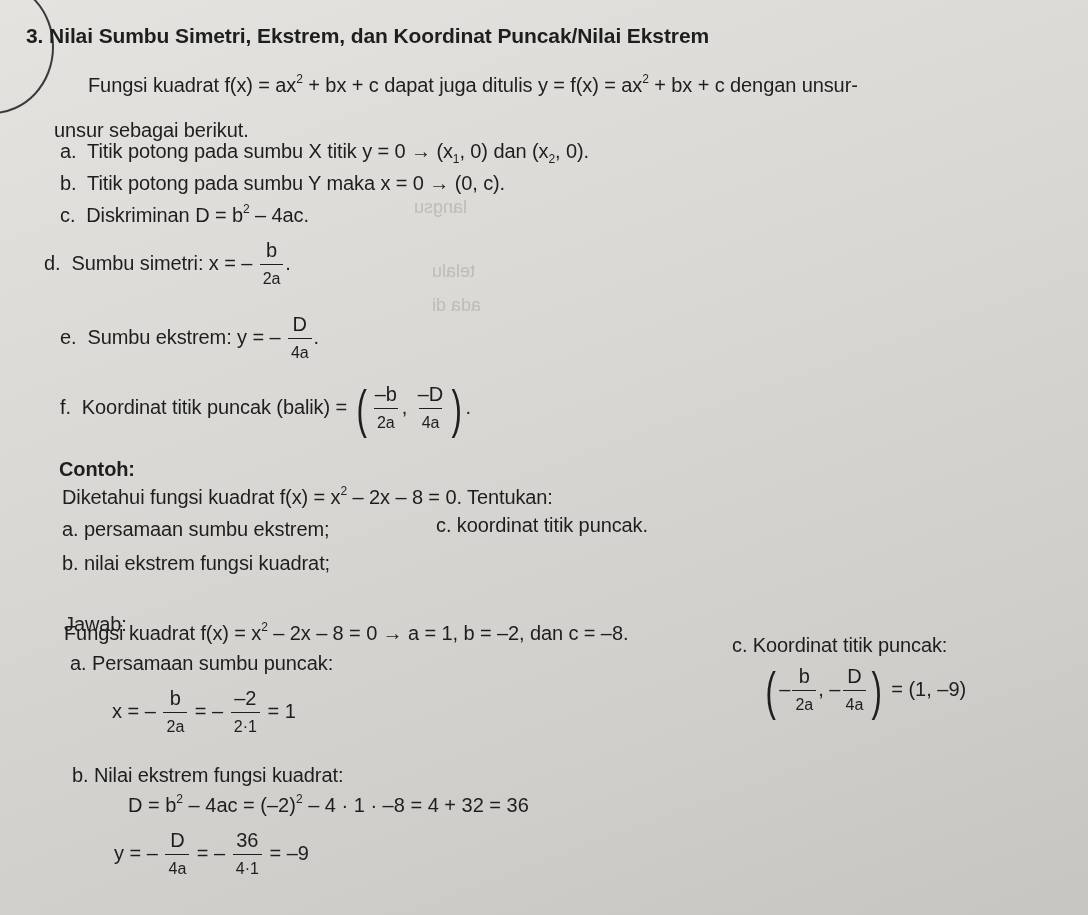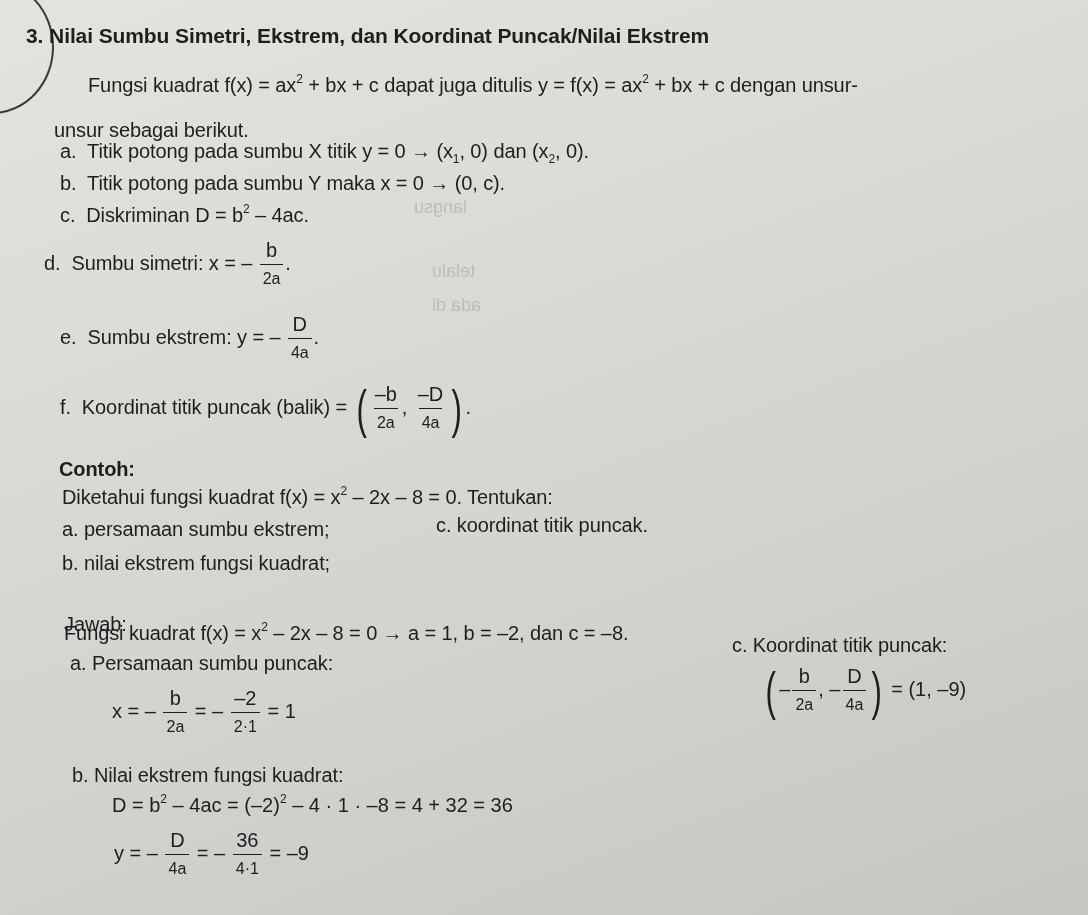--- a/index.html
+++ b/index.html
@@ -146,21 +146,21 @@
       <span class="den">2a</span>
     </span>,
   –<span class="frac">
       <span class="num">D</span>
       <span class="den">4a</span>
     </span><span class="paren">)</span>
   <span>= (1, –9)</span>
 </div>
 
 <div class="abs txt" style="left:72px; top:764px;">b. Nilai ekstrem fungsi kuadrat:</div>
-<div class="abs math" style="left:112px; top:794px;">
+<div class="abs math" style="left:128px; top:794px;">
   <span>D = b</span><sup>2</sup><span> – 4ac = (–2)</span><sup>2</sup><span> – 4 · 1 · –8 = 4 + 32 = 36</span>
 </div>
 <div class="abs math" style="left:114px; top:828px;">
   <span>y = –</span>
   <span class="frac">
       <span class="num">D</span>
       <span class="den">4a</span>
     </span>
   <span>= –</span>
   <span class="frac">

